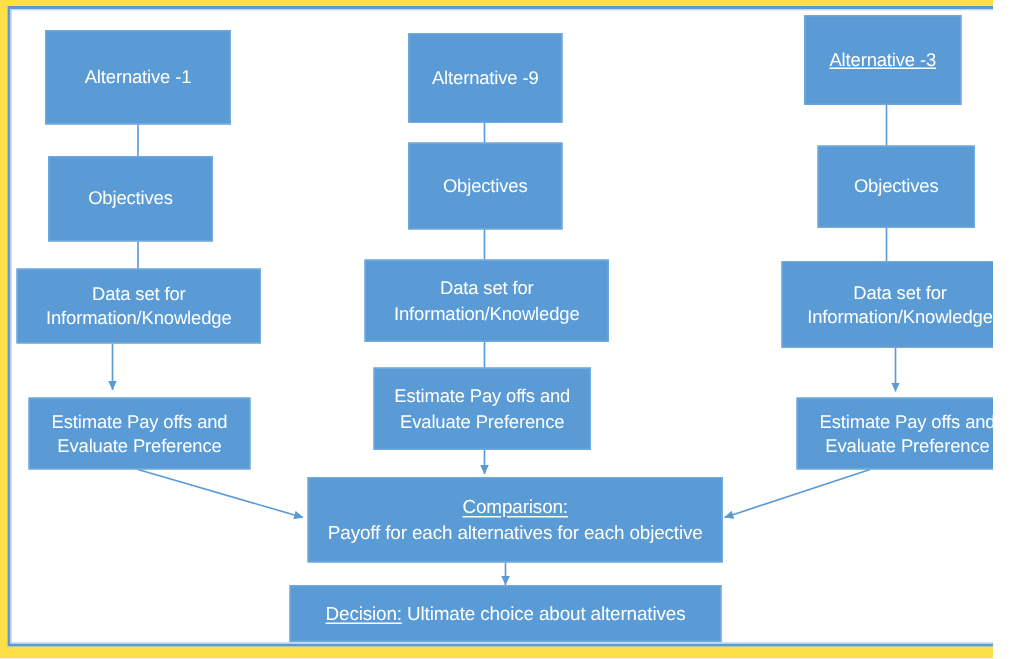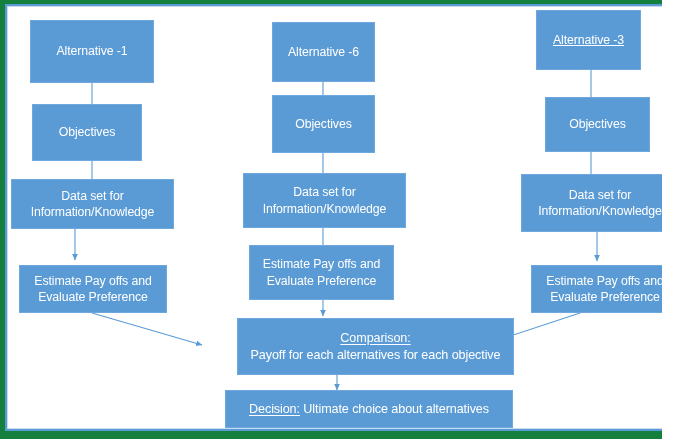--- a/index.html
+++ b/index.html
@@ -7,21 +7,21 @@
     padding: 0;
     background: #ffffff;
   }
   body {
     font-family: "Liberation Sans", sans-serif;
   }
   #canvas {
     position: relative;
     width: 662px;
     height: 439px;
-    background: #15803d;
+    background: #fde047;
     overflow: hidden;
   }
   #frame {
     position: absolute;
     left: 5px;
     top: 4px;
     width: 673px;
     height: 427px;
     border: 2px solid #5b9bd5;
     box-sizing: border-box;
@@ -63,21 +63,20 @@
   .node .txt {
     display: block;
     white-space: pre-line;
   }
   .u {
     text-decoration: underline;
     text-underline-offset: 2px;
   }
   .node-wide {
     font-size: 12.6px;
-    margin-left: 32px;
   }
 </style>
 </head>
 <body>
 
 <div id="canvas">
 
   <div id="frame"></div>
   <div id="frame-inner"></div>
 
@@ -115,21 +114,21 @@
   <div class="node" style="left:11px; top:179px; width:163px; height:50px;">
     <span class="txt">Data set for
 Information/Knowledge</span>
   </div>
   <div class="node" style="left:19px; top:265px; width:148px; height:48px;">
     <span class="txt">Estimate Pay offs and
 Evaluate Preference</span>
   </div>
 
   <div class="node" style="left:272px; top:22px; width:103px; height:60px;">
-    <span class="txt">Alternative -6</span>
+    <span class="txt">Alternative -9</span>
   </div>
   <div class="node" style="left:272px; top:95px; width:103px; height:58px;">
     <span class="txt">Objectives</span>
   </div>
   <div class="node" style="left:243px; top:173px; width:163px; height:55px;">
     <span class="txt">Data set for
 Information/Knowledge</span>
   </div>
   <div class="node" style="left:249px; top:245px; width:145px; height:55px;">
     <span class="txt">Estimate Pay offs and

